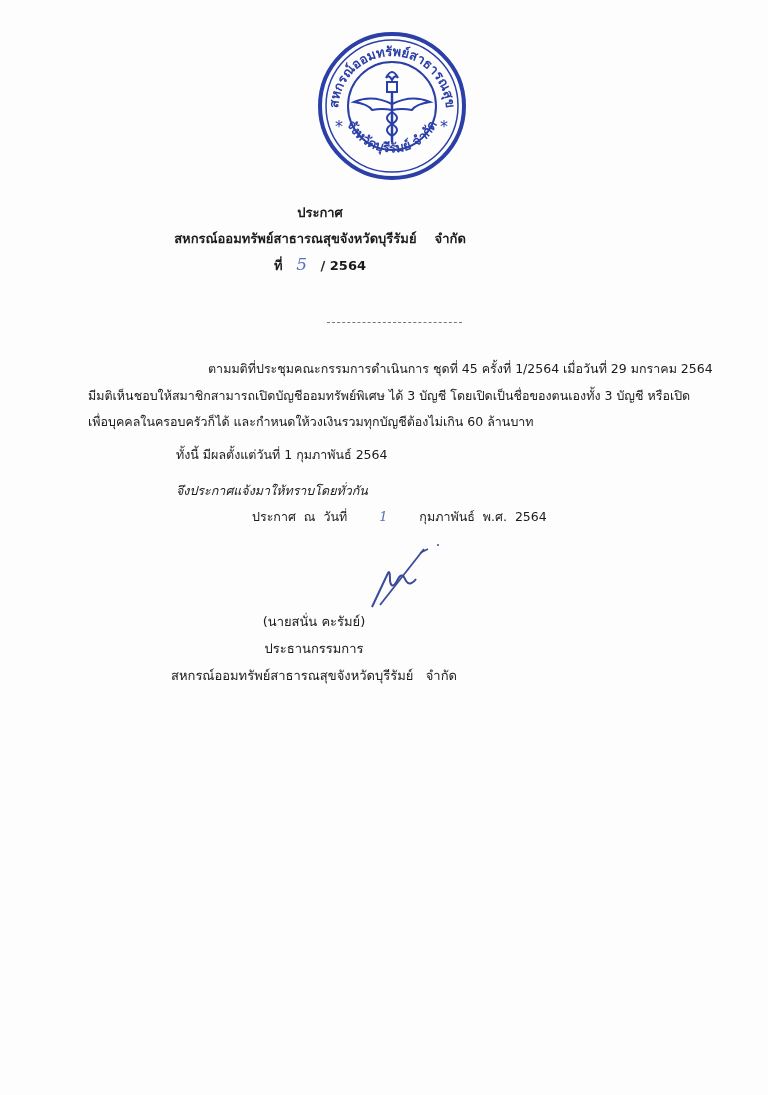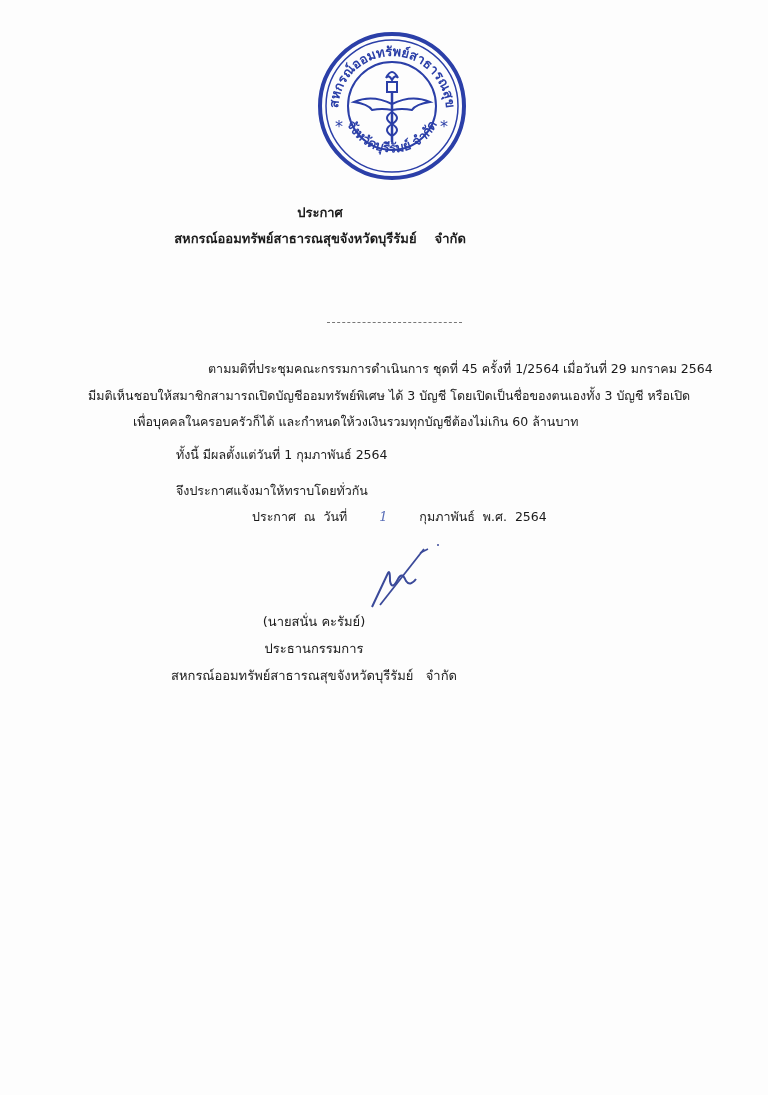--- a/index.html
+++ b/index.html
@@ -44,30 +44,35 @@
     <path d="M76 82 Q66 88 76 94 Q86 100 76 106" fill="none" stroke="#2b3fa8" stroke-width="2"></path>
     <path d="M76 82 Q86 88 76 94 Q66 100 76 106" fill="none" stroke="#2b3fa8" stroke-width="2"></path>
   </svg>
 
   <div class="center bold" style="top:202px;">ประกาศ</div>
 
   <div class="center bold" style="top:228px;">
     <span>สหกรณ์ออมทรัพย์สาธารณสุขจังหวัดบุรีรัมย์</span>&nbsp;&nbsp;&nbsp;&nbsp;<span>จำกัด</span>
   </div>
 
+  <div class="center bold" style="top:254px;">
+    <span>ที่</span>&nbsp;&nbsp;
+    <span class="handnum">5</span>&nbsp;&nbsp;
+    <span>/ 2564</span>
+  </div>
 
 
   <div class="dash"></div>
 
   <div class="line" style="left:176px; top:359px;margin-left:32px;">ตามมติที่ประชุมคณะกรรมการดำเนินการ ชุดที่ 45 ครั้งที่ 1/2564 เมื่อวันที่ 29 มกราคม 2564</div>
   <div class="line" style="left:88px; top:386px;">มีมติเห็นชอบให้สมาชิกสามารถเปิดบัญชีออมทรัพย์พิเศษ ได้ 3 บัญชี โดยเปิดเป็นชื่อของตนเองทั้ง 3 บัญชี หรือเปิด</div>
-  <div class="line" style="left:88px; top:412px;margin-left:45px;">เพื่อบุคคลในครอบครัวก็ได้ และกำหนดให้วงเงินรวมทุกบัญชีต้องไม่เกิน 60 ล้านบาท</div>
+  <div class="line" style="left:88px; top:412px;">เพื่อบุคคลในครอบครัวก็ได้ และกำหนดให้วงเงินรวมทุกบัญชีต้องไม่เกิน 60 ล้านบาท</div>
 
   <div class="line" style="left:176px; top:445px;">ทั้งนี้ มีผลตั้งแต่วันที่ 1 กุมภาพันธ์ 2564</div>
-  <div class="line" style="left:176px; top:481px;">จึงประกาศแจ้งมาให้ทราบโดยทั่วกัน</div>
+  <div class="line" style="left:176px; top:481px;font-style:italic;">จึงประกาศแจ้งมาให้ทราบโดยทั่วกัน</div>
 
   <div class="line" style="left:252px; top:507px; word-spacing:4px;text-align:right;">
     <span>ประกาศ ณ วันที่</span>&nbsp;&nbsp;&nbsp;
     <span class="handnum" style="font-size:13px;">1</span>&nbsp;&nbsp;&nbsp;
     <span>กุมภาพันธ์ พ.ศ. 2564</span>
   </div>
 
   <svg class="sig" viewBox="0 0 100 80">
     <path d="M12 72 L28 38 Q30 34 30 46 Q32 56 38 44 Q42 36 46 46 Q50 52 56 44" fill="none" stroke="#3b4a9a" stroke-width="2"></path>
     <path d="M20 70 L64 14" fill="none" stroke="#3b4a9a" stroke-width="1.8"></path>

